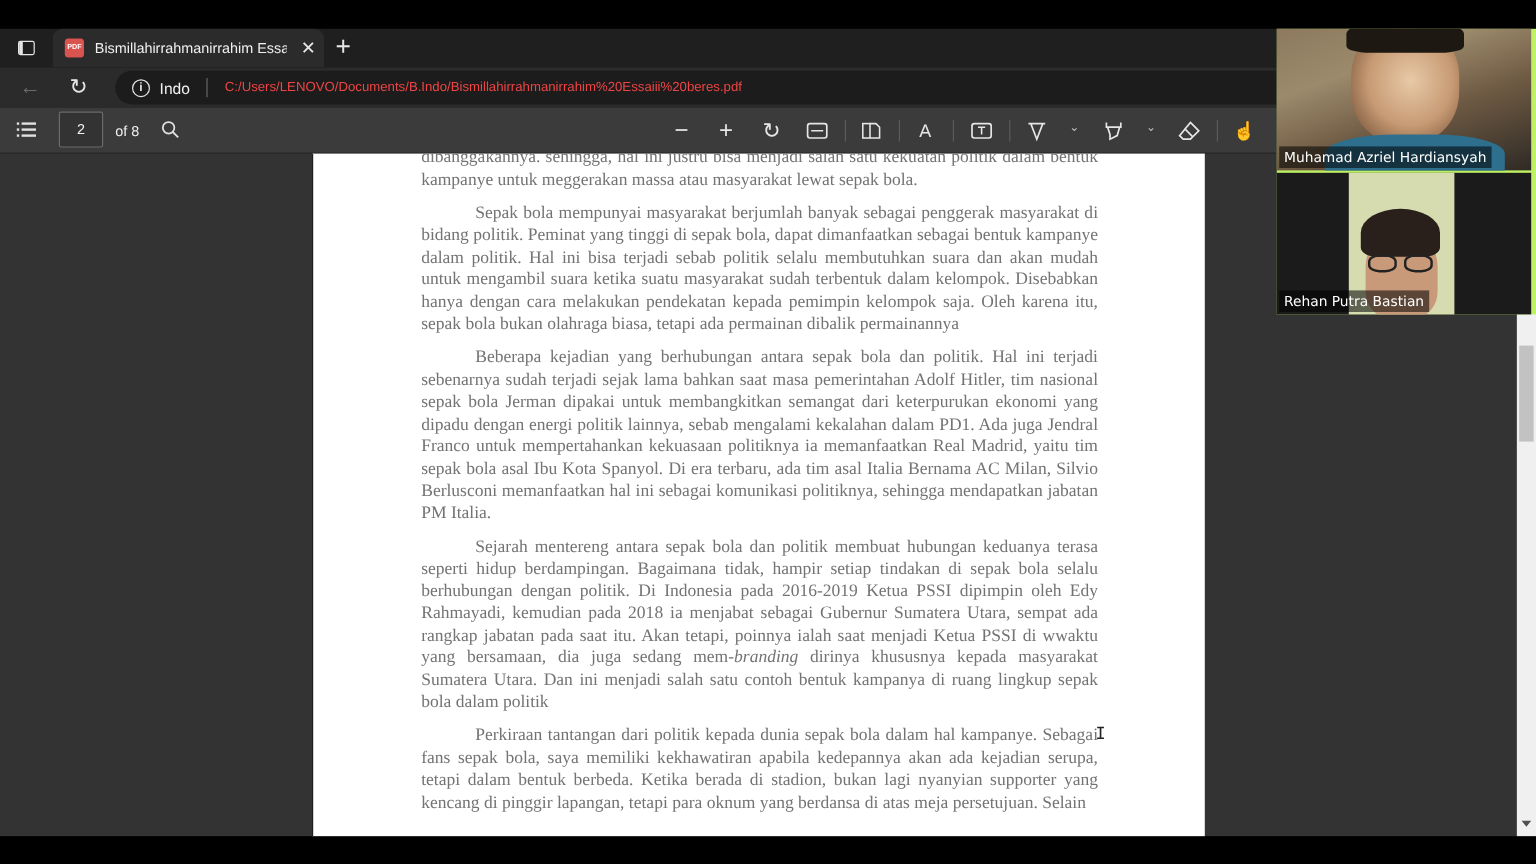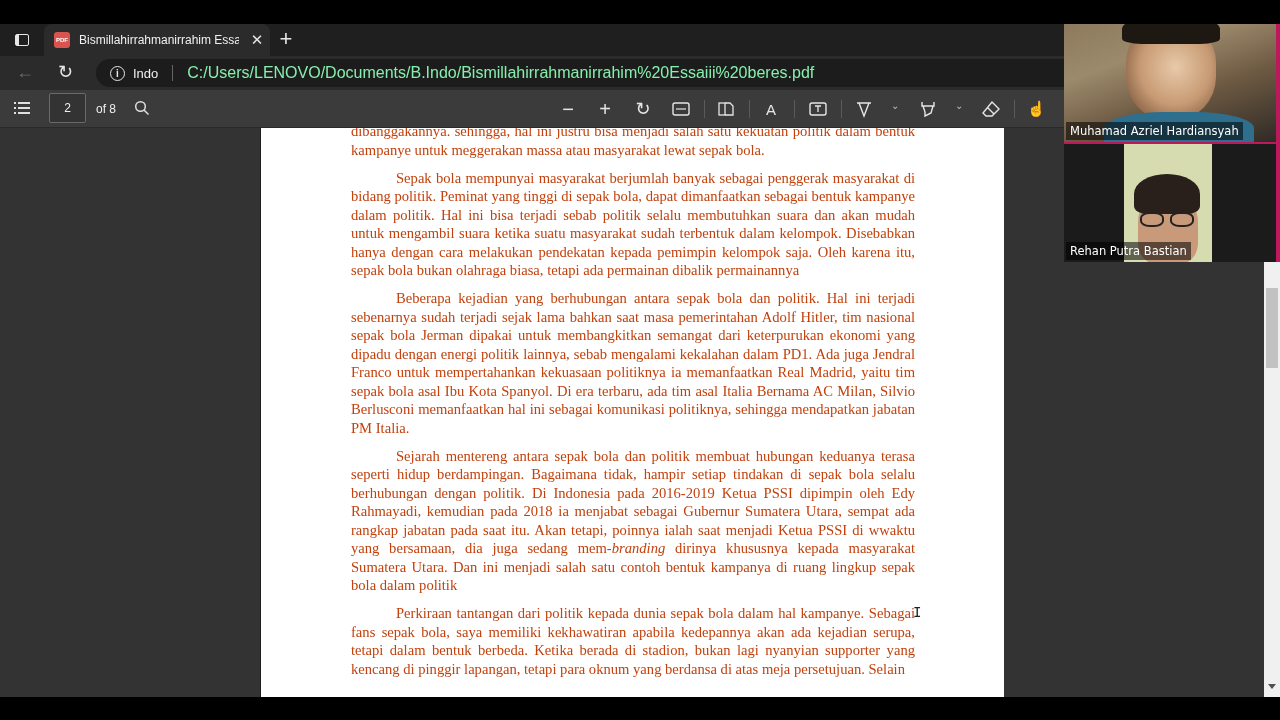--- a/index.html
+++ b/index.html
@@ -17,45 +17,45 @@
   .tab-close { color: #e6e6e6; font-size: 15px; margin-left: 10px; width: 16px; text-align: center; }
   .new-tab { position: absolute; left: 276px; top: 4px; width: 20px; height: 24px; color: #e6e6e6; font-size: 22px; line-height: 22px; text-align: center; font-weight: 300; }
 
   .navbar { position: absolute; left: 0; top: 56px; width: 1064px; height: 34px; background: #2b2b2b; }
   .nav-back { position: absolute; left: 16px; top: 6px; color: #6b6b6b; font-size: 18px; }
   .nav-refresh { position: absolute; left: 58px; top: 5px; color: #e6e6e6; font-size: 18px; }
   .addressbar { position: absolute; left: 96px; top: 3px; width: 968px; height: 28px; background: #1c1c1c; border-radius: 14px 0 0 14px; display: flex; align-items: center; padding-left: 14px; }
   .info-icon { width: 15px; height: 15px; border: 1.4px solid #e6e6e6; border-radius: 50%; color: #e6e6e6; font-size: 10px; display: flex; align-items: center; justify-content: center; font-weight: bold; margin-right: 8px; }
   .file-label { color: #f0f0f0; font-size: 13px; }
   .addr-sep { width: 1px; height: 16px; background: #666; margin: 0 14px; }
-  .url { color: #86efac; font-size: 16px; white-space: nowrap; }
+  .url { color: #ef4444; font-size: 11px; white-space: nowrap; }
 
   .pdftoolbar { position: absolute; left: 0; top: 90px; width: 1064px; height: 38px; background: #3b3b3b; border-bottom: 1px solid #2a2a2a; }
   .toc-icon { position: absolute; left: 14px; top: 12px; width: 16px; height: 14px; }
   .toc-icon i { display: block; height: 2px; background: #e0e0e0; margin-bottom: 3px; margin-left: 4px; position: relative; }
   .toc-icon i::before { content: ""; position: absolute; left: -4px; top: 0; width: 2px; height: 2px; background: #e0e0e0; }
   .page-input { position: absolute; left: 49px; top: 3px; width: 37px; height: 30px; border: 1px solid #6a6a6a; background: #333; color: #f0f0f0; font-size: 12px; text-align: center; font-family: "Liberation Sans", sans-serif; border-radius: 2px; }
   .page-of { position: absolute; left: 96px; top: 12px; color: #f0f0f0; font-size: 12px; }
   .search-icon { position: absolute; left: 134px; top: 10px; width: 16px; height: 16px; }
   .tb-icon { position: absolute; top: 9px; width: 22px; height: 20px; display: flex; align-items: center; justify-content: center; color: #e6e6e6; font-size: 16px; }
   .tb-sep { position: absolute; top: 10px; width: 1px; height: 18px; background: #5a5a5a; }
   .tb-chev { position: absolute; top: 10px; color: #bdbdbd; font-size: 10px; }
 
   .viewer { position: absolute; left: 0; top: 128px; width: 1264px; height: 569px; background: #333333; }
   .page { position: absolute; left: 260px; top: 0; width: 744px; height: 569px; background: #ffffff; overflow: hidden; border-left: 1px solid #1e1e1e; }
-  .page-text { position: absolute; left: 90px; top: -6px; width: 564px; font-family: "Liberation Serif", serif; font-size: 14.6px; line-height: 18.5px; color: #c2410c; text-align: justify; }
+  .page-text { position: absolute; left: 90px; top: -6px; width: 564px; font-family: "Liberation Serif", serif; font-size: 14.6px; line-height: 18.5px; color: #737373; text-align: justify; }
   .para { text-indent: 45px; margin-bottom: 9.5px; }
   .para.cont { text-indent: 0; }
   .para.last { margin-bottom: 10px; }
 
   .scrollbar { position: absolute; left: 1264px; top: 128px; width: 16px; height: 569px; background: #f0f0f0; }
   .scroll-thumb { position: absolute; left: 2px; top: 160px; width: 12px; height: 80px; background: #c2c2c2; }
   .scroll-down { position: absolute; left: 4px; top: 556px; width: 0; height: 0; border-left: 4px solid transparent; border-right: 4px solid transparent; border-top: 5px solid #505050; }
 
-  .video-panel { position: absolute; left: 1064px; top: 24px; width: 216px; height: 238px; background: #be185d; }
+  .video-panel { position: absolute; left: 1064px; top: 24px; width: 216px; height: 238px; background: #bef264; }
   .video1 { position: absolute; left: 0; top: 0; width: 212px; height: 118px; background: linear-gradient(160deg, #8d7a5e 0%, #9c8a6c 30%, #6e5a43 60%, #2f2a25 100%); overflow: hidden; }
   .face1 { position: absolute; left: 62px; top: 0; width: 90px; height: 96px; background: radial-gradient(ellipse at 55% 45%, #e8c9a8 0%, #c79b74 50%, #8a6447 80%); border-radius: 40% 40% 45% 45%; }
   .hair1 { position: absolute; left: 58px; top: -8px; width: 98px; height: 28px; background: #1e1812; border-radius: 45% 45% 20% 20%; }
   .shirt1 { position: absolute; left: 40px; top: 88px; width: 150px; height: 40px; background: #2f6f8e; border-radius: 40% 40% 0 0; }
   .name-label { position: absolute; background: rgba(0,0,0,0.55); color: #fff; font-size: 11.5px; padding: 2px 4px; white-space: nowrap; font-family: "DejaVu Sans", sans-serif; }
   .video2 { position: absolute; left: 0; top: 120px; width: 212px; height: 118px; background: #1b1b1b; }
   .video2-inner { position: absolute; left: 60px; top: 0; width: 88px; height: 118px; background: #d6dbb0; overflow: hidden; }
   .hair2 { position: absolute; left: 10px; top: 30px; width: 66px; height: 40px; background: #2a201b; border-radius: 50% 50% 20% 20%; }
   .face2 { position: absolute; left: 14px; top: 50px; width: 60px; height: 70px; background: #c99a7a; border-radius: 40% 40% 30% 30%; }
   .glasses { position: absolute; left: 16px; top: 68px; width: 56px; height: 16px; }

